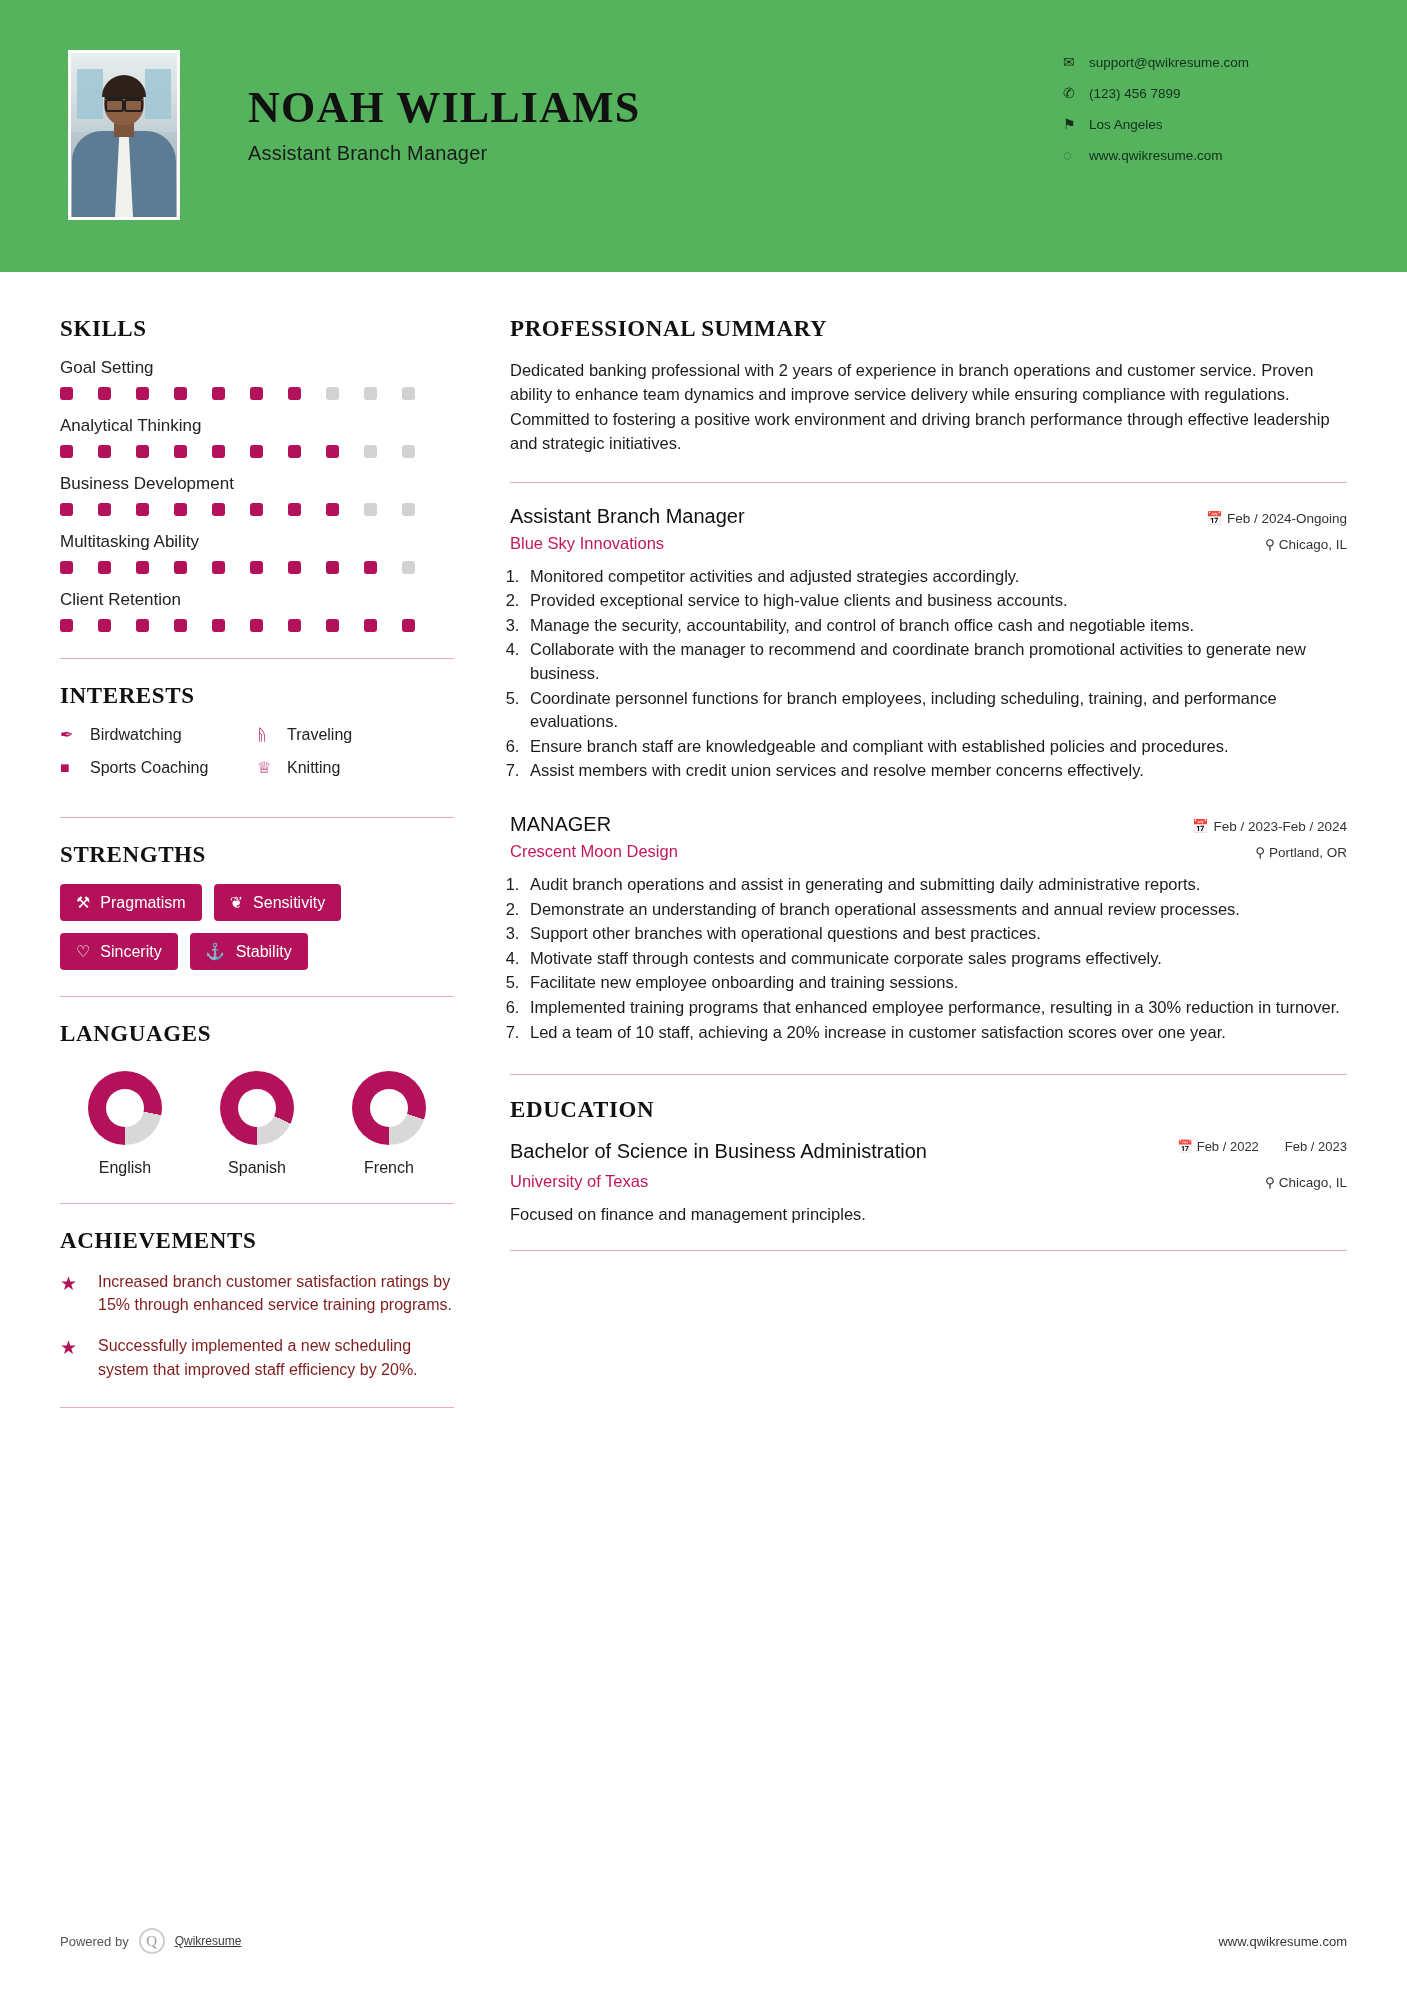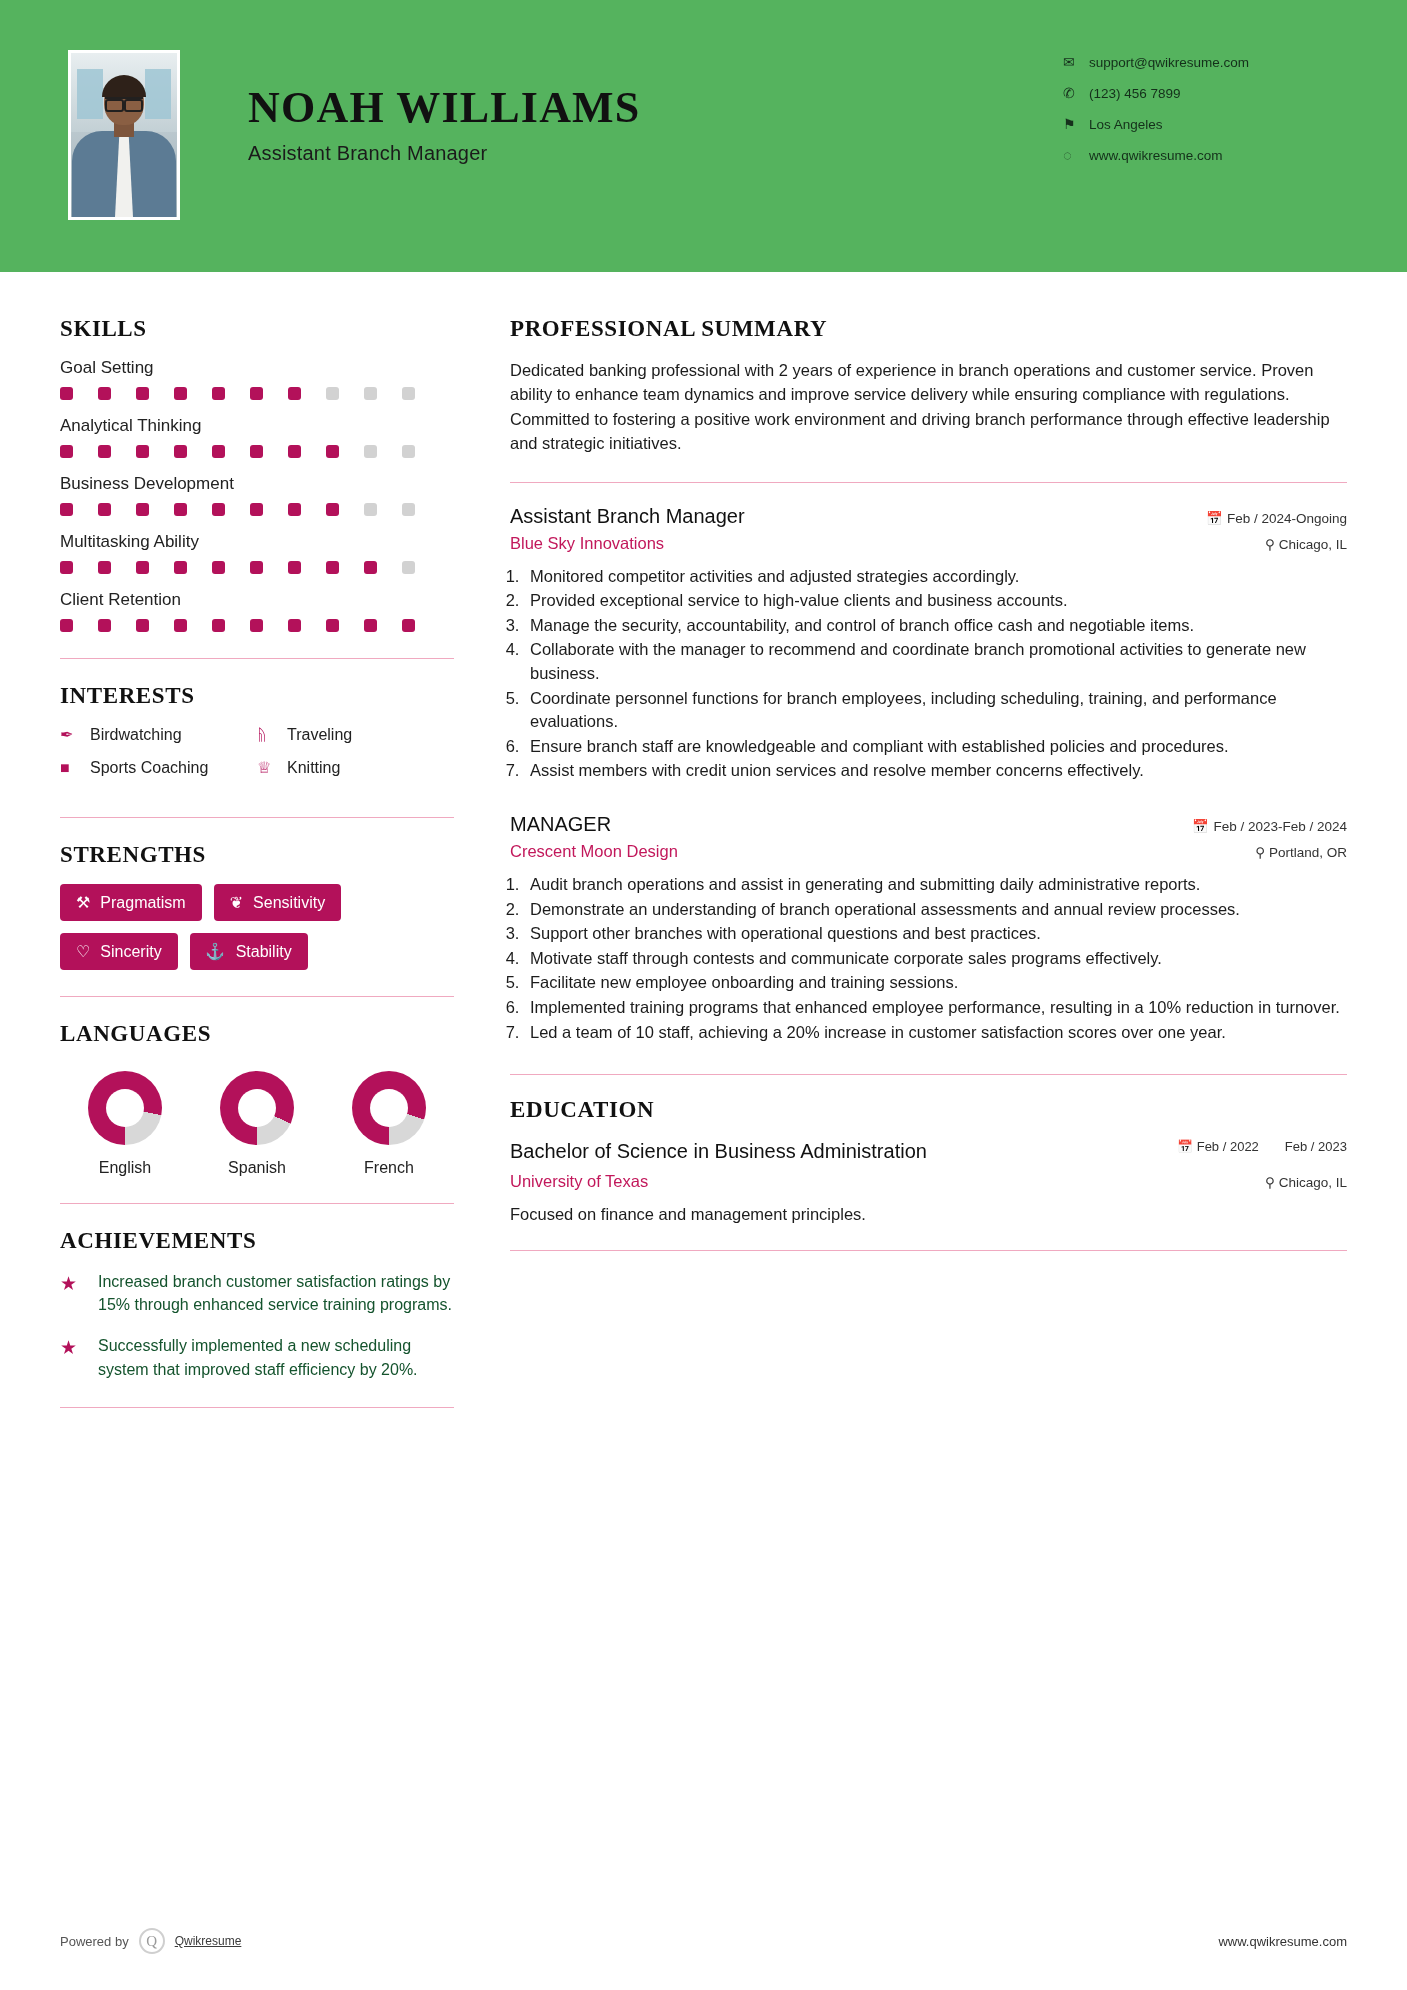--- a/index.html
+++ b/index.html
@@ -187,21 +187,21 @@
   .donut:after {
     content: ""; position: absolute;
     left: 18px; top: 18px; width: 38px; height: 38px;
     background: #fff; border-radius: 50%;
   }
   .lang-label { font-size: 16px; color: #222; }
 
   
   .ach { display: flex; margin-bottom: 18px; }
   .ach-ico { color: #b3115a; font-size: 19px; width: 38px; flex: 0 0 38px; padding-top: 2px; }
-  .ach-txt { font-size: 16px; line-height: 1.45; color: #14532d; }
+  .ach-txt { font-size: 16px; line-height: 1.45; color: #7f1d1d; }
 
   
   .summary { font-size: 16.5px; line-height: 1.48; color: #1c1c1c; }
   .job-head { display: flex; justify-content: space-between; align-items: baseline; }
   .job-role { font-size: 20px; color: #111; }
   .job-meta { font-size: 13.5px; color: #333; white-space: nowrap; }
   .job-sub { display: flex; justify-content: space-between; align-items: baseline; margin-top: 6px; }
   .job-company { font-size: 16.5px; color: #c2185b; }
   .job-loc { font-size: 13.5px; color: #333; white-space: nowrap; }
   ol.duties { margin: 12px 0 0 14px; }
@@ -479,21 +479,21 @@
             <div class="job-sub">
               <div class="job-company">Crescent Moon Design</div>
               <div class="job-loc"><span>⚲</span> Portland, OR</div>
             </div>
             <ol class="duties">
               <li>Audit branch operations and assist in generating and submitting daily administrative reports.</li>
               <li>Demonstrate an understanding of branch operational assessments and annual review processes.</li>
               <li>Support other branches with operational questions and best practices.</li>
               <li>Motivate staff through contests and communicate corporate sales programs effectively.</li>
               <li>Facilitate new employee onboarding and training sessions.</li>
-              <li>Implemented training programs that enhanced employee performance, resulting in a 10% reduction in turnover.</li>
+              <li>Implemented training programs that enhanced employee performance, resulting in a 30% reduction in turnover.</li>
               <li>Led a team of 10 staff, achieving a 20% increase in customer satisfaction scores over one year.</li>
             </ol>
           </div>
         </div>
     </div>
 
     <div class="hr-r"></div>
 
     <div>
       <div class="sec-title">EDUCATION</div>

